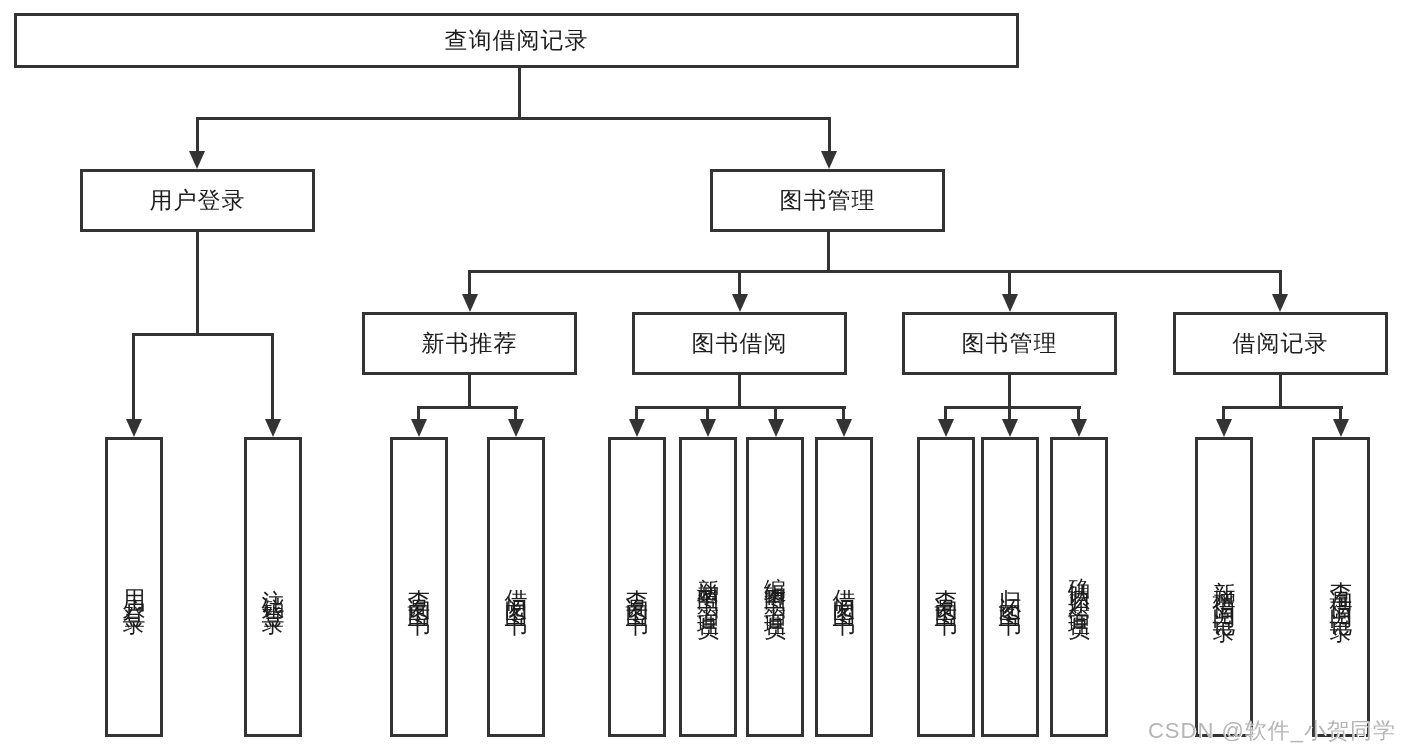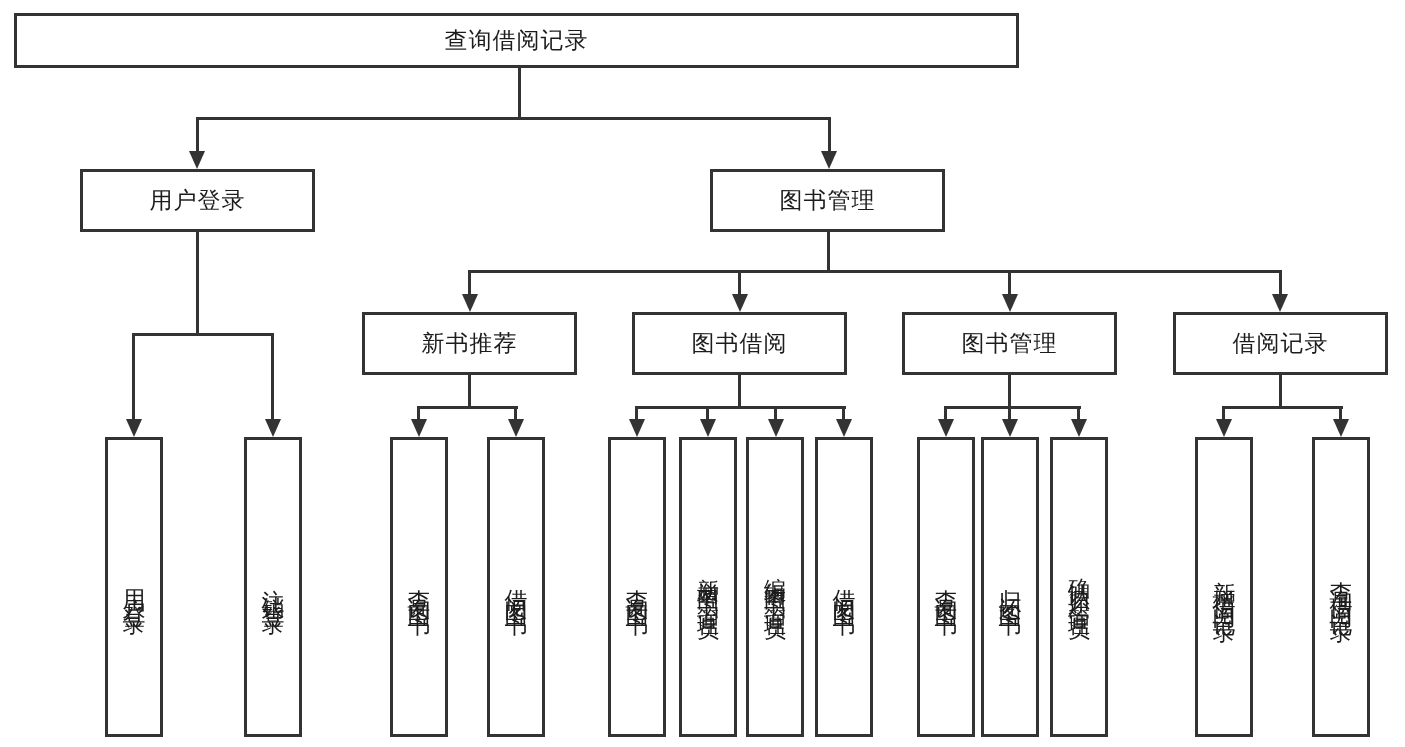--- a/index.html
+++ b/index.html
@@ -186,14 +186,15 @@
     <span class="vtext long">确认归还（管理员）</span>
   </div>
 
   <div class="vbox" style="left:1195px;">
     <span class="vtext">新增借阅记录</span>
   </div>
   <div class="vbox" style="left:1312px;">
     <span class="vtext">查询借阅记录</span>
   </div>
 
+  <div class="watermark">CSDN @软件_小贺同学</div>
 
 </div>
 
 </body></html>

